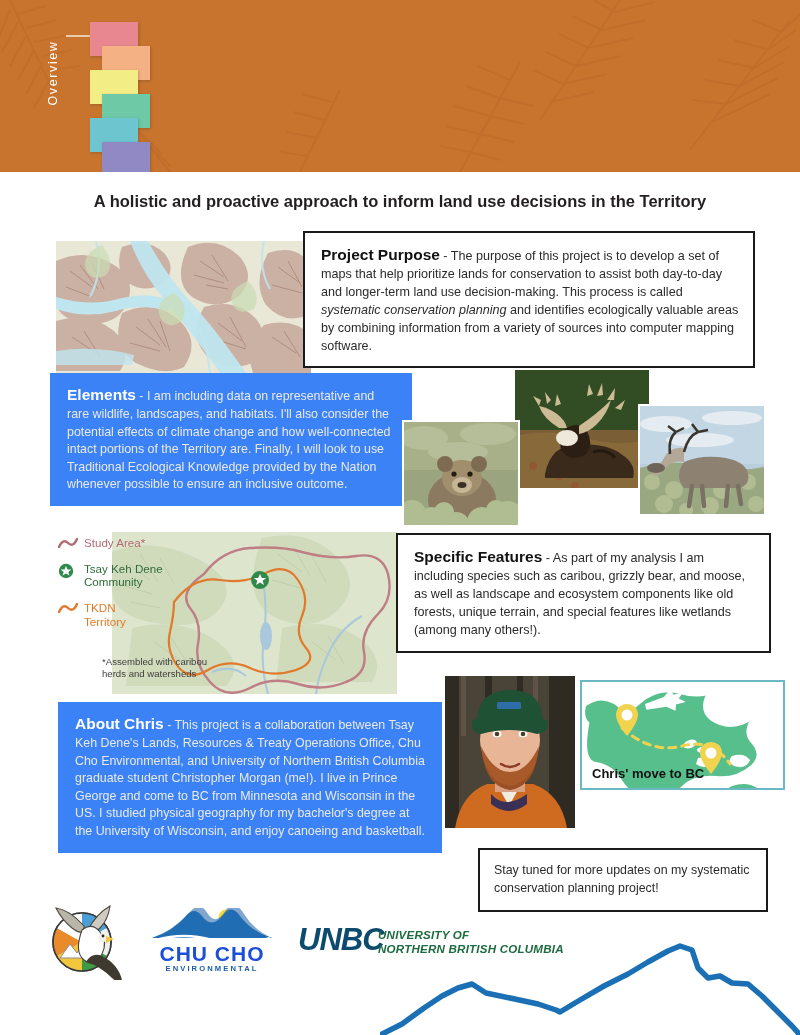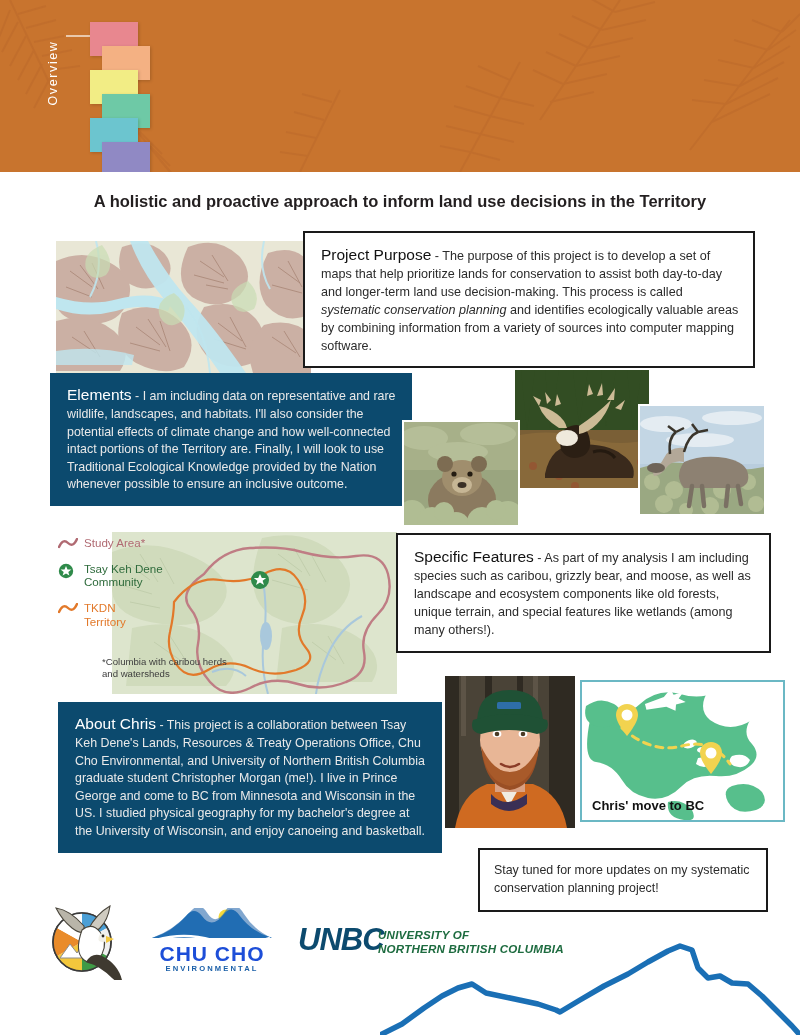--- a/index.html
+++ b/index.html
@@ -76,27 +76,27 @@
     position:absolute;
     background:#ffffff;
     border:2.5px solid #1a1a1a;
     padding:11px 14px 11px 16px;
     font-size:12.6px;
     line-height:1.42;
     color:#2b2b2b;
   }
   .gbox {
     position:absolute;
-    background:#0c4a6e;
+    background:#3b82f6;
     padding:11px 15px 12px 17px;
     font-size:12.4px;
     line-height:1.42;
     color:#e9e9e9;
   }
-  .lead { font-weight:normal; font-size:15.5px; color:#111; }
+  .lead { font-weight:bold; font-size:15.5px; color:#111; }
   .gbox .lead { color:#ffffff; }
   .ital { font-style:italic;margin-top:44px; }
 
   
   .photo { position:absolute; overflow:hidden; background:#ddd; }
   .photo.wh { border:2px solid #ffffff; }
 
   
   .topo { background:#e8e6d8; }
   .topo svg { display:block; }
@@ -116,21 +116,21 @@
   .lg-note {
     position:absolute; left:44px; top:120px; width:128px;
     font-size:9.6px; line-height:1.25; color:#3d3d3d;
   }
 
   
   .portrait { position:absolute; left:445px; top:676px; width:130px; height:152px; overflow:hidden; }
 
   
   .movemap {
-    position:absolute; left:580px; top:680px; width:205px; height:142px;
+    position:absolute; left:580px; top:680px; width:205px; height:110px;
     border:2.5px solid #6bb8c4; background:#ffffff; overflow:hidden;
   }
   .movemap-caption {
     position:absolute; left:10px; bottom:7px;
     font-size:13px; font-weight:bold; color:#111;
     font-family:"Liberation Sans", sans-serif;
   }
 
   
   .staytuned {
@@ -431,21 +431,21 @@
   <div class="lg-row">
     <svg class="lg-line" viewBox="0 0 20 12">
       <path d="M1 9 q4 -9 9 -4 q5 5 9 -4" stroke="#e2792a" stroke-width="2.4" fill="none" stroke-linecap="round"></path>
     </svg>
     <div class="lg-text lg-tkdn">
       <div>TKDN</div>
       <div>Territory</div>
     </div>
   </div>
 
-  <div class="lg-note">*Columbia with caribou herds and watersheds</div>
+  <div class="lg-note">*Assembled with caribou herds and watersheds</div>
 </div>
 
 <div class="wbox" style="left:396px; top:533px; width:375px;">
   <p style="margin:0">
     <span class="lead">Specific Features</span><span> - </span><span>As part of my analysis I am including species such as caribou, grizzly bear, and moose, as well as landscape and ecosystem components like old forests, unique terrain, and special features like wetlands (among many others!).</span>
   </p>
 </div>
 
 <div class="gbox" style="left:58px; top:702px; width:384px;">
   <p style="margin:0">

